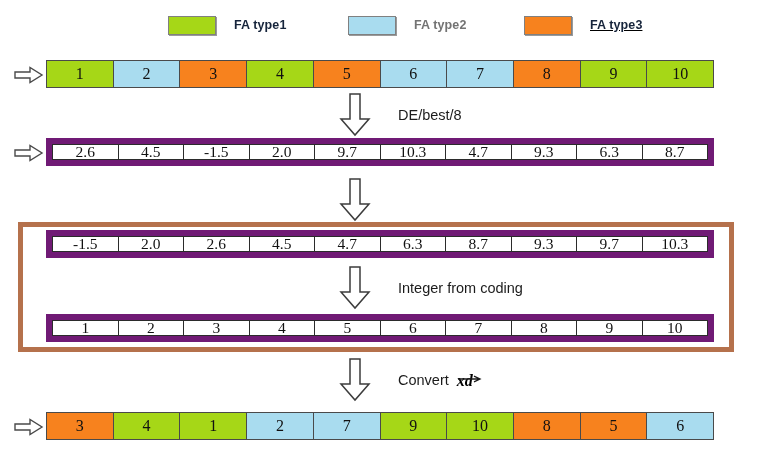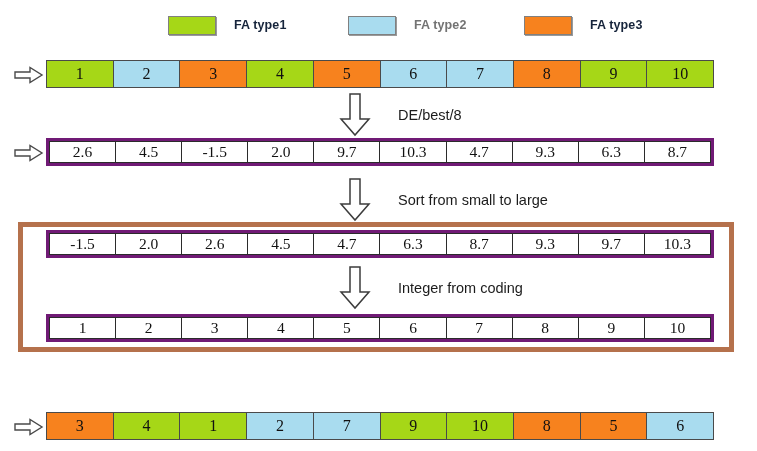--- a/index.html
+++ b/index.html
@@ -43,21 +43,21 @@
     font-size:16px;
     border:1px solid #4a4a4a;
   }
   .row.plain .cell{
     background:#ffffff;
     font-family:"Liberation Serif", serif;
     font-size:15.5px;
     border:1px solid #2b2b2b;
   }
   .row.plain{
-    border:3px solid #701a75;
+    border:6px solid #701a75;
     box-sizing:border-box;
   }
 
   
   .in-arrow{
     position:absolute;
     width:30px;height:18px;
   }
   .in-arrow svg{display:block;}
 
@@ -94,21 +94,21 @@
 
   <div class="legend">
     <div class="legend-item" style="left:168px;">
       <span class="legend-swatch" style="background:#a6d717;"></span>
       <span class="legend-label" style="color: rgb(22, 36, 59);">FA type1</span>
     </div>
     <div class="legend-item" style="left:348px;">
       <span class="legend-swatch" style="background:#a9dcef;"></span>
       <span class="legend-label" style="color: #737373;">FA type2</span>
     </div>
-    <div class="legend-item" style="left:524px;">
+    <div class="legend-item" style="left:524px;text-decoration:underline;">
       <span class="legend-swatch" style="background:#f7821e;"></span>
       <span class="legend-label" style="color: rgb(22, 36, 59);">FA type3</span>
     </div>
   </div>
 
   <div class="in-arrow" style="left:14px;top:66px;">
     <svg width="30" height="18" viewBox="0 0 30 18">
       <path d="M1 6 L16 6 L16 1.5 L28 9 L16 16.5 L16 12 L1 12 Z" fill="#ffffff" stroke="#4a4a4a" stroke-width="1.4"></path>
     </svg>
   </div>
@@ -151,21 +151,20 @@
       <div class="cell" style="width: 67.8px;">6.3</div>
       <div class="cell" style="width: 67.8px;">8.7</div>
     </div>
 
   <div class="step" style="left:338px;top:178px;">
     <span class="down-arrow">
       <svg width="34" height="44" viewBox="0 0 34 44">
         <path d="M12 1 L22 1 L22 26 L31 26 L17 42 L3 26 L12 26 Z" fill="#ffffff" stroke="#3c3c3c" stroke-width="1.5" stroke-linejoin="miter"></path>
       </svg>
     </span>
-    <span class="step-label">Sort from small to large</span>
   </div>
 
   <div class="brown-box" style="left: 18px; top: 222px; width: 716px; height: 130px; border-color: rgb(181, 113, 76);"></div>
 
   <div class="row plain" id="row-sorted" style="left:46px;top:230px;width:668px;height:28px;">
       <div class="cell" style="width: 67.8px;">-1.5</div>
       <div class="cell" style="width: 67.8px;">2.0</div>
       <div class="cell" style="width: 67.8px;">2.6</div>
       <div class="cell" style="width: 67.8px;">4.5</div>
       <div class="cell" style="width: 67.8px;">4.7</div>
@@ -191,20 +190,36 @@
       <div class="cell" style="width: 67.8px;">3</div>
       <div class="cell" style="width: 67.8px;">4</div>
       <div class="cell" style="width: 67.8px;">5</div>
       <div class="cell" style="width: 67.8px;">6</div>
       <div class="cell" style="width: 67.8px;">7</div>
       <div class="cell" style="width: 67.8px;">8</div>
       <div class="cell" style="width: 67.8px;">9</div>
       <div class="cell" style="width: 67.8px;">10</div>
     </div>
 
+  <div class="step" style="left:338px;top:358px;">
+    <span class="down-arrow">
+      <svg width="34" height="44" viewBox="0 0 34 44">
+        <path d="M12 1 L22 1 L22 26 L31 26 L17 42 L3 26 L12 26 Z" fill="#ffffff" stroke="#3c3c3c" stroke-width="1.5" stroke-linejoin="miter"></path>
+      </svg>
+    </span>
+    <span class="step-label">Convert</span>
+    <span class="vec">
+      <span class="bar">
+        <svg width="26" height="8" viewBox="0 0 26 8">
+          <path d="M1 4 L22 4 M17 1.2 L23 4 L17 6.8" fill="none" stroke="#1b1b1b" stroke-width="1.3"></path>
+        </svg>
+      </span>
+      <span>xd</span>
+    </span>
+  </div>
 
   <div class="in-arrow" style="left:14px;top:418px;">
     <svg width="30" height="18" viewBox="0 0 30 18">
       <path d="M1 6 L16 6 L16 1.5 L28 9 L16 16.5 L16 12 L1 12 Z" fill="#ffffff" stroke="#4a4a4a" stroke-width="1.4"></path>
     </svg>
   </div>
   <div class="row colored" id="row-final" style="left:46px;top:412px;width:668px;height:28px;">
       <div class="cell" style="width: 67.8px; background: rgb(247, 130, 30);">3</div>
       <div class="cell" style="width: 67.8px; background: rgb(166, 215, 23);">4</div>
       <div class="cell" style="width: 67.8px; background: rgb(166, 215, 23);">1</div>

